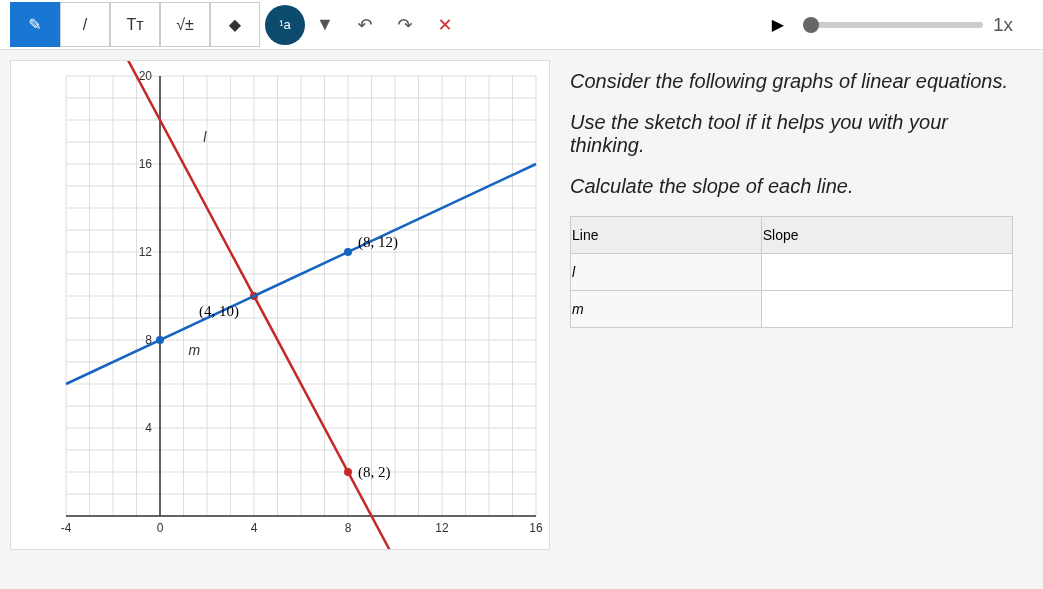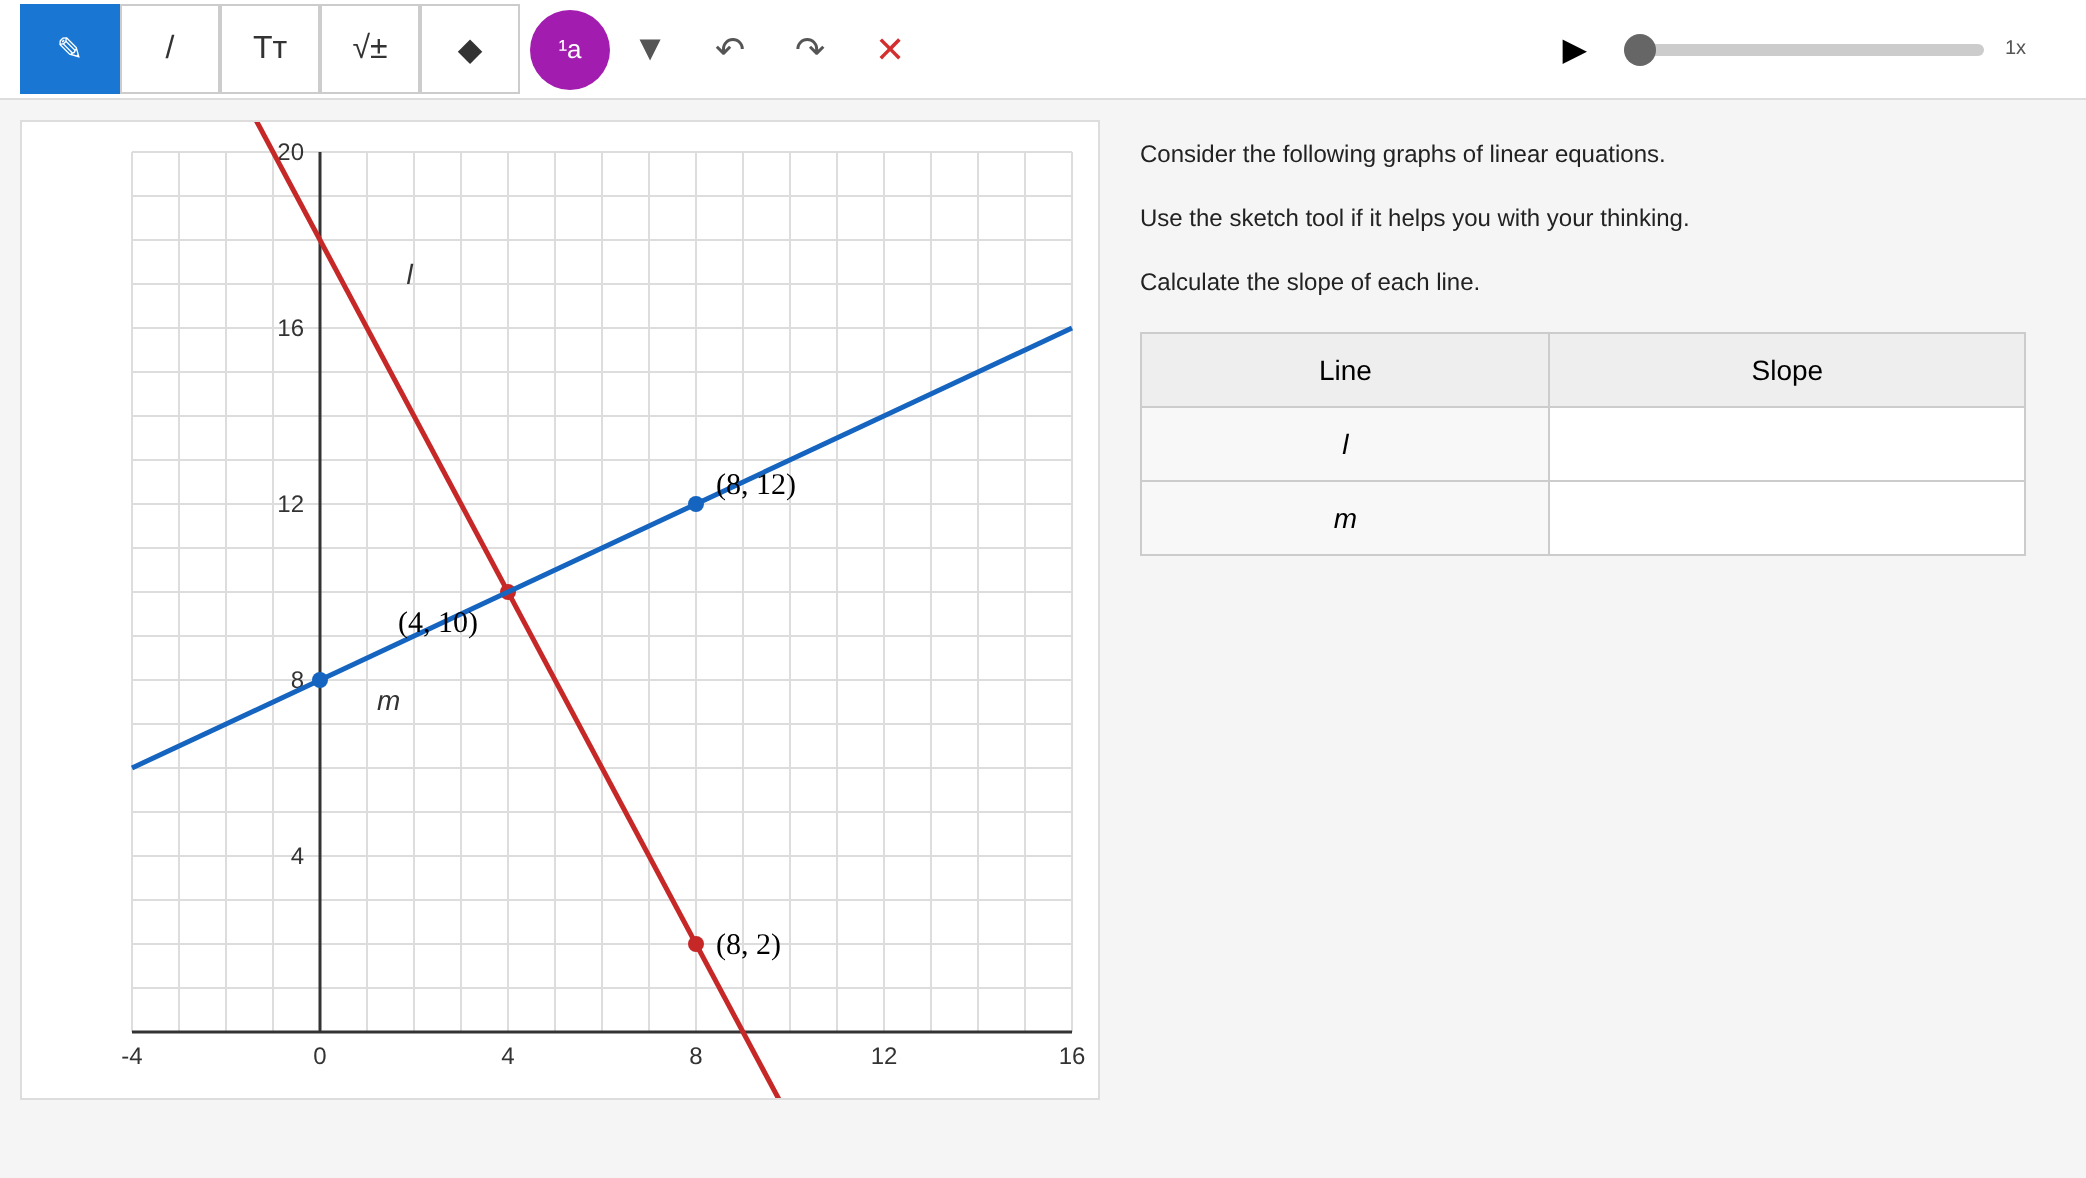--- a/index.html
+++ b/index.html
@@ -34,21 +34,21 @@
     }
     .tool-btn.active {
       background: #1976d2;
       color: #fff;
       border-color: #1976d2;
     }
     .tool-btn.circle {
       border-radius: 50%;
       width: 40px;
       height: 40px;
-      background: #a21caf;
+      background: #0c4a6e;
       color: #fff;
       border: none;
       margin-left: 5px;
       font-size: 13px;
     }
     .tool-icon {
       width: 40px;
       height: 40px;
       display: flex;
       align-items: center;
@@ -83,21 +83,21 @@
     .slider-thumb {
       position: absolute;
       left: 0;
       top: -5px;
       width: 16px;
       height: 16px;
       background: #666;
       border-radius: 50%;
     }
     .speed-label {
-      font-size: 10px;
+      font-size: 19px;
       color: #555;
     }
     .main {
       display: flex;
       padding: 10px;
       gap: 20px;
     }
     .graph-area {
       width: 540px;
       height: 490px;
@@ -108,33 +108,34 @@
     .graph-svg {
       width: 100%;
       height: 100%;
     }
     .content-area {
       flex: 1;
       padding: 10px 20px 10px 0;
     }
     .content-area p {
       margin-bottom: 18px;
-      font-size: 12px;
+      font-size: 20px;
       color: #222;
+      font-style: italic;
     }
     .slope-table {
       width: 100%;
       border-collapse: collapse;
       margin-top: 10px;
       background: #f8f8f8;
     }
     .slope-table th, .slope-table td {
       border: 1px solid #ccc;
-      padding: 10px 15px;
-      text-align: center;
+      padding: 10px 1px;
+      text-align: left;
       font-size: 14px;
       font-weight: normal;
     }
     .slope-table th {
       background: #eee;
     }
     .slope-table td {
       height: 35px;
       font-style: italic;
     }

